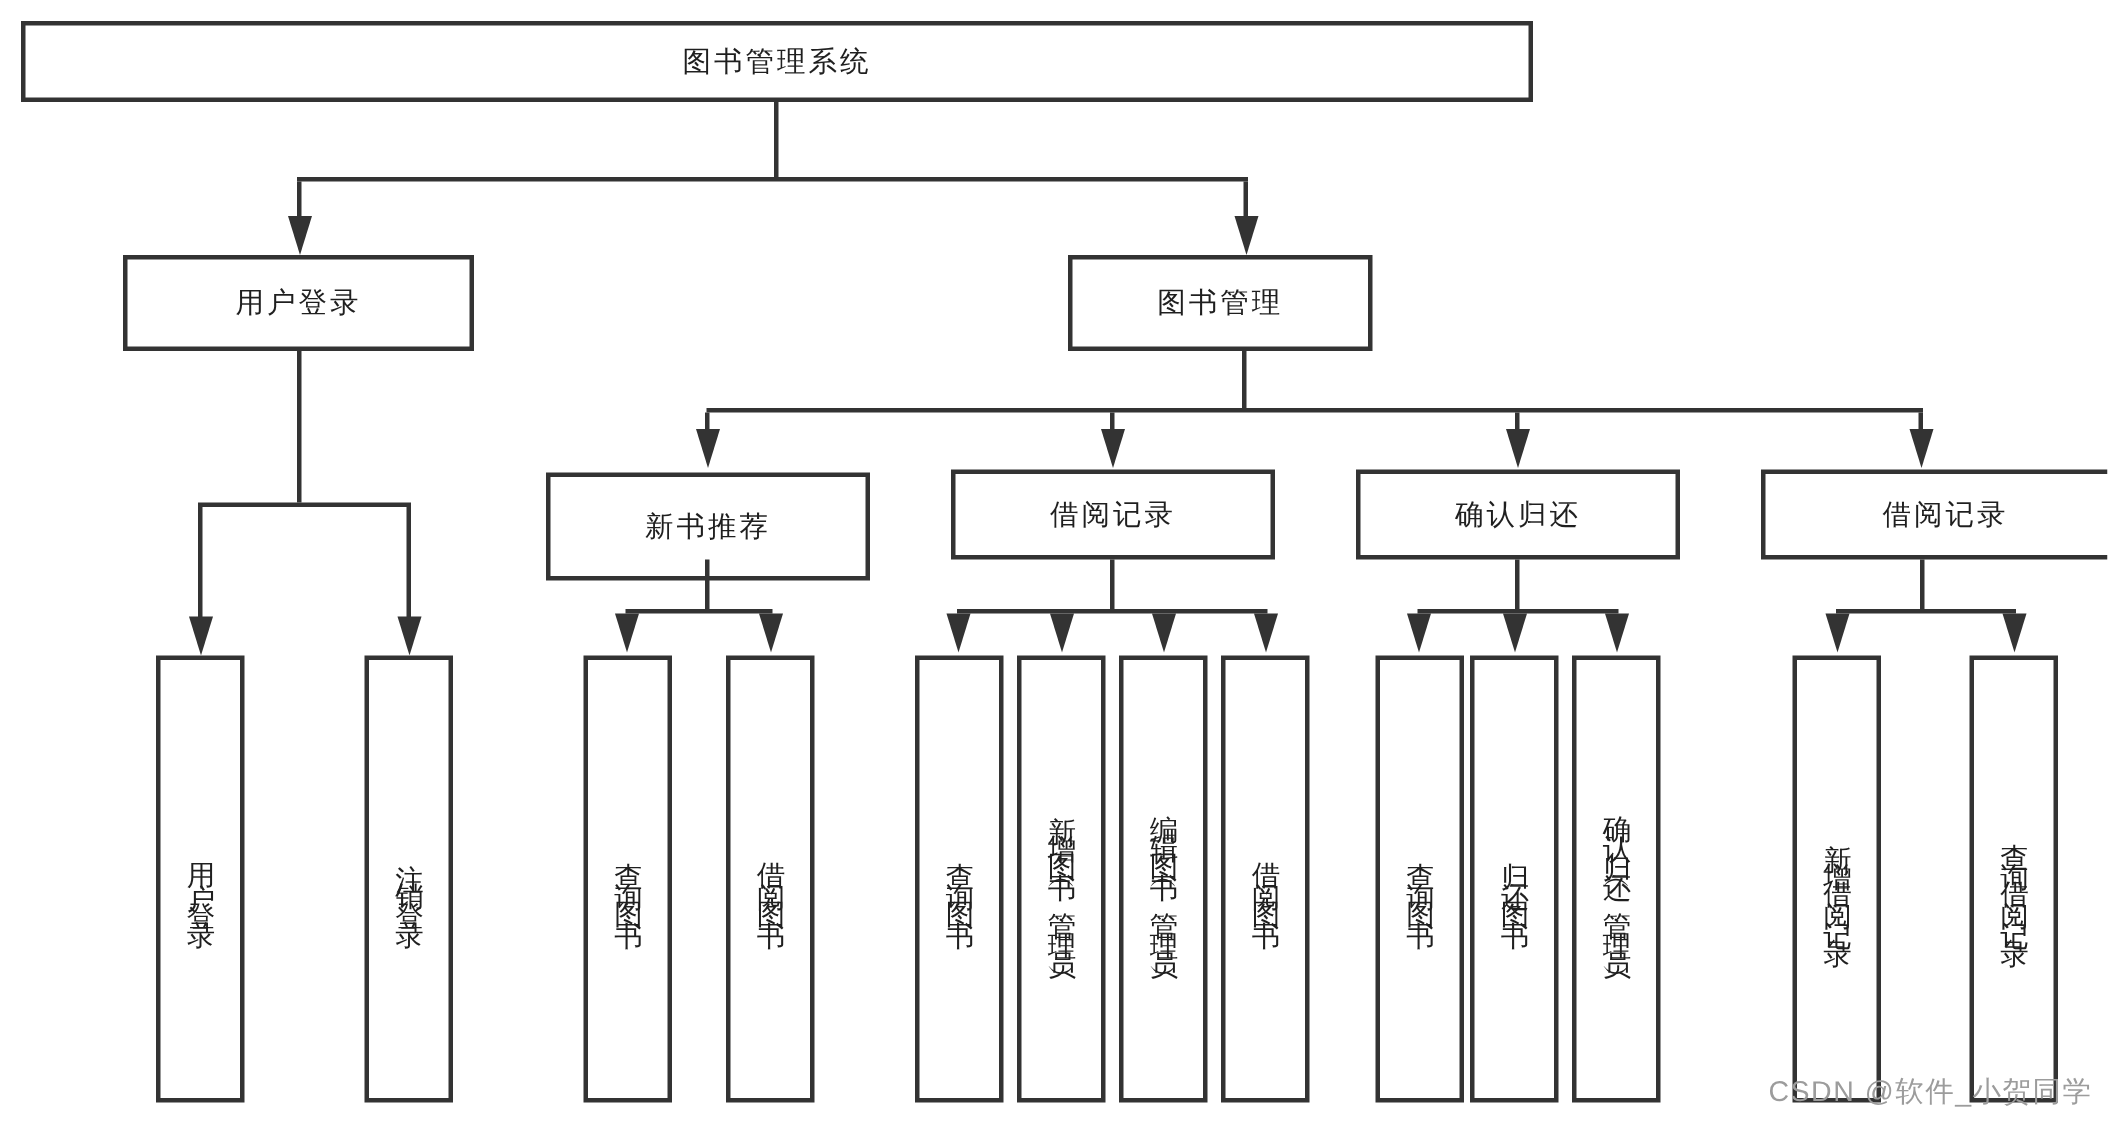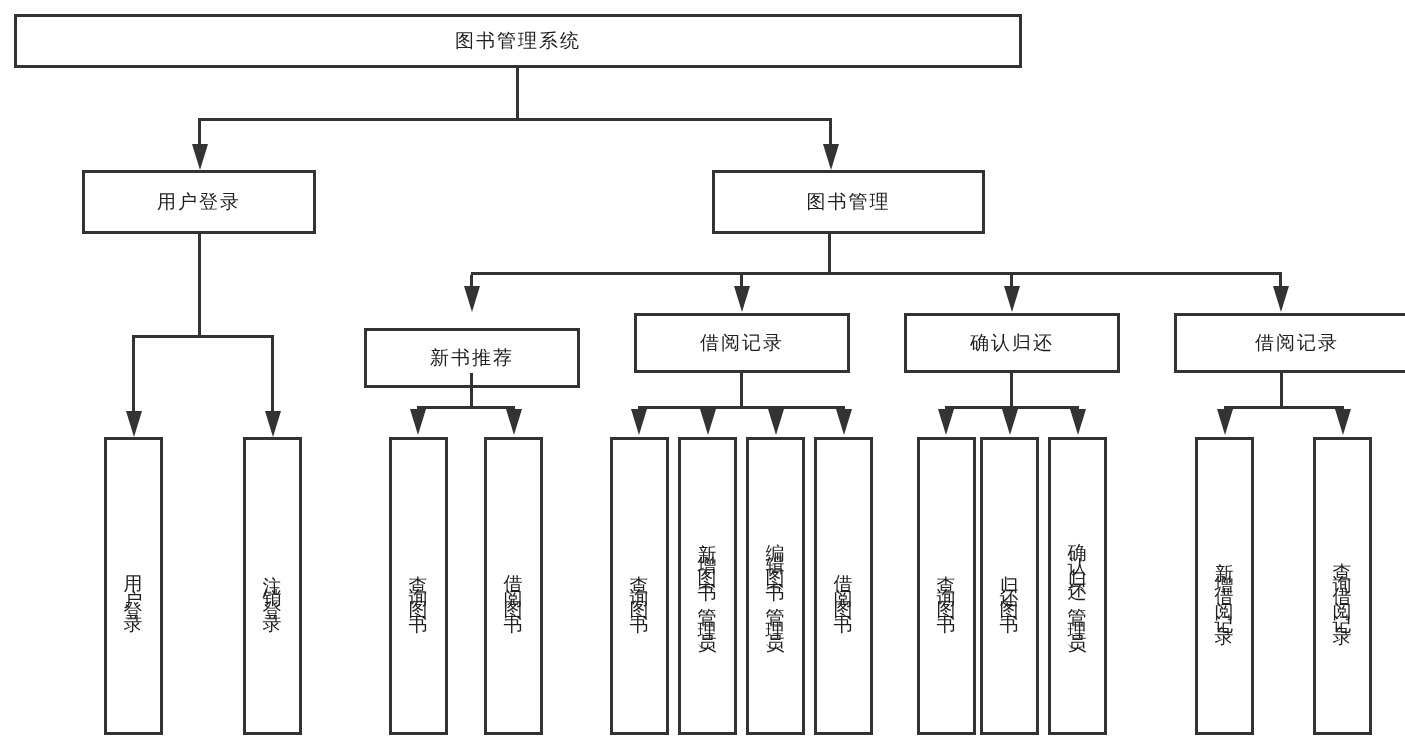--- a/index.html
+++ b/index.html
@@ -44,41 +44,41 @@
   <div class="box" style="left:14px;top:14px;width:1008px;height:54px;">图书管理系统</div>
 
   <div class="vl" style="left:516px;top:67px;height:51px;"></div>
   <div class="hl" style="left:198px;top:118px;width:634px;"></div>
   <div class="vl" style="left:198px;top:121px;height:25px;"></div>
   <div class="tri" style="left:192px;top:144px;"></div>
   <div class="vl" style="left:829px;top:121px;height:25px;"></div>
   <div class="tri" style="left:823px;top:144px;"></div>
 
   <div class="box" style="left:82px;top:170px;width:234px;height:64px;">用户登录</div>
-  <div class="box" style="left:712px;top:170px;width:273px;height:64px;">图书管理</div>
+  <div class="box" style="left:712px;top:170px;width:203px;height:64px;">图书管理</div>
 
   <div class="vl" style="left:198px;top:234px;height:101px;"></div>
   <div class="hl" style="left:132px;top:335px;width:142px;"></div>
   <div class="vl" style="left:132px;top:338px;height:74px;"></div>
   <div class="tri" style="left:126px;top:411px;"></div>
   <div class="vl" style="left:271px;top:338px;height:74px;"></div>
   <div class="tri" style="left:265px;top:411px;"></div>
 
   <div class="vl" style="left:828px;top:234px;height:38px;"></div>
   <div class="hl" style="left:471px;top:272px;width:811px;"></div>
   <div class="vl" style="left:470px;top:275px;height:12px;"></div>
   <div class="tri" style="left:464px;top:286px;"></div>
   <div class="vl" style="left:740px;top:275px;height:12px;"></div>
   <div class="tri" style="left:734px;top:286px;"></div>
   <div class="vl" style="left:1010px;top:275px;height:12px;"></div>
   <div class="tri" style="left:1004px;top:286px;"></div>
   <div class="vl" style="left:1279px;top:275px;height:12px;"></div>
   <div class="tri" style="left:1273px;top:286px;"></div>
 
-  <div class="box" style="left:364px;top:328px;width:216px;height:60px;font-family:Liberation Serif, serif;">新书推荐</div>
+  <div class="box" style="left:364px;top:315px;width:216px;height:72px;font-family:Liberation Serif, serif;">新书推荐</div>
   <div class="box" style="left:634px;top:313px;width:216px;height:60px;">借阅记录</div>
   <div class="box" style="left:904px;top:313px;width:216px;height:60px;">确认归还</div>
   <div class="box" style="left:1174px;top:313px;width:246px;height:60px;">借阅记录</div>
 
   <div class="vl" style="left:470px;top:373px;height:33px;"></div>
   <div class="hl" style="left:417px;top:406px;width:98px;"></div>
   <div class="tri" style="left:410px;top:409px;"></div>
   <div class="tri" style="left:506px;top:409px;"></div>
 
   <div class="vl" style="left:740px;top:373px;height:33px;"></div>
@@ -136,14 +136,15 @@
     <span>确认归还（管理员）</span>
   </div>
 
   <div class="vbox" style="left:1195px;">
     <span>新增借阅记录</span>
   </div>
   <div class="vbox" style="left:1313px;">
     <span>查询借阅记录</span>
   </div>
 
+  <div class="watermark">CSDN @软件_小贺同学</div>
 
 </div>
 
 </body></html>

